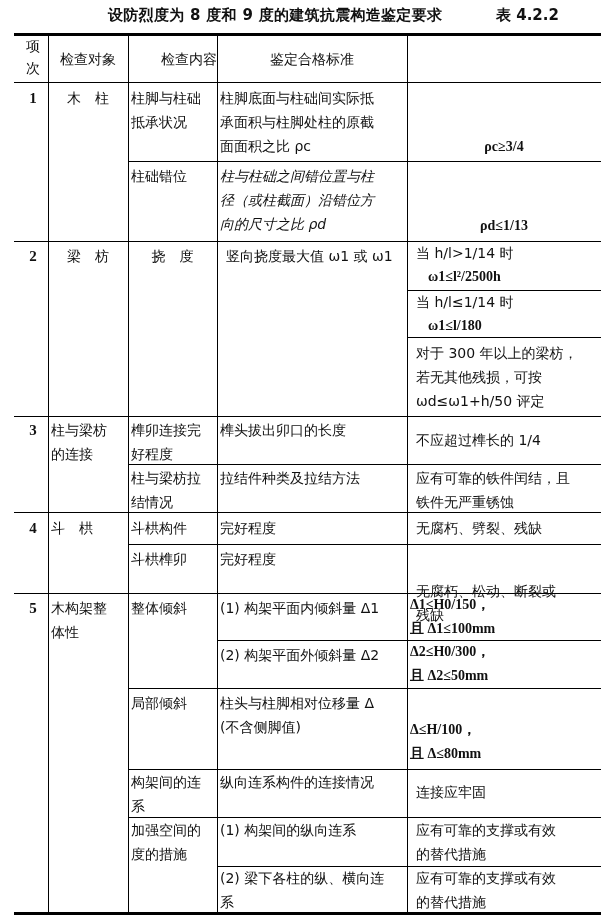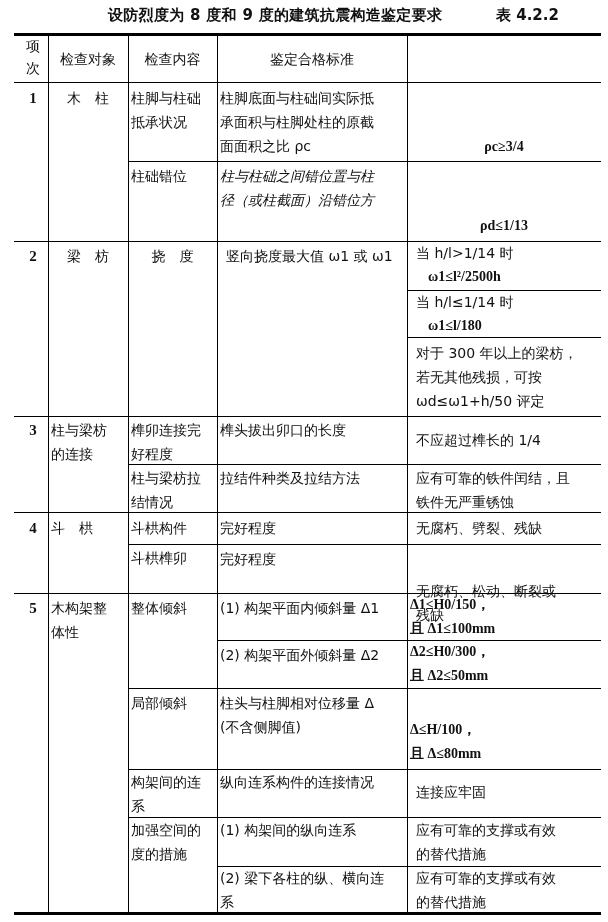--- a/index.html
+++ b/index.html
@@ -48,41 +48,42 @@
 <div class="hline" style="left:128px; top:688px; width:473px;"></div>
 <div class="hline" style="left:128px; top:769px; width:473px;"></div>
 <div class="hline" style="left:128px; top:817px; width:473px;"></div>
 <div class="hline" style="left:217px; top:866px; width:384px;"></div>
 
 <div class="cell hdr" style="left:18px; top:35px; width:30px; text-align:center; line-height:22px;">
   <div>项</div>
   <div>次</div>
 </div>
 <div class="cell hdr" style="left:48px; top:47px; width:80px; text-align:center;">检查对象</div>
-<div class="cell hdr" style="left:128px; top:47px; width:89px; text-align:center;">检查内容</div>
+<div class="cell hdr" style="left:128px; top:47px; width:89px; text-align:right;">检查内容</div>
 <div class="cell hdr" style="left:217px; top:47px; width:190px; text-align:center;">鉴定合格标准</div>
 <div class="cell hdr" style="left:407px; top:47px; width:194px; text-align:center;"></div>
 
 <div class="cell num" style="left:18px; top:86px; width:30px; text-align:center;">1</div>
 <div class="cell" style="left:48px; top:86px; width:80px; text-align:center;">木　柱</div>
 <div class="cell" style="left:131px; top:86px;">
   <div>柱脚与柱础</div>
   <div>抵承状况</div>
 </div>
 <div class="cell" style="left:220px; top:86px;">
   <div>柱脚底面与柱础间实际抵</div>
   <div>承面积与柱脚处柱的原截</div>
   <div>面面积之比 ρc</div>
 </div>
 <div class="cell b" style="left:407px; top:135px; width:194px; text-align:center;">ρc≥3/4</div>
 
 <div class="cell" style="left:131px; top:164px;">柱础错位</div>
 <div class="cell" style="left:220px; top:164px;font-style:italic;">
   <div>柱与柱础之间错位置与柱</div>
   <div>径（或柱截面）沿错位方</div>
+  <div>向的尺寸之比 ρd</div>
 </div>
 <div class="cell b" style="left:407px; top:214px; width:194px; text-align:center;">ρd≤1/13</div>
 
 <div class="cell num" style="left:18px; top:244px; width:30px; text-align:center;">2</div>
 <div class="cell" style="left:48px; top:244px; width:80px; text-align:center;">梁　枋</div>
 <div class="cell" style="left:128px; top:244px; width:89px; text-align:center;">挠　度</div>
 <div class="cell" style="left:226px; top:244px;">竖向挠度最大值 ω1 或 ω1</div>
 <div class="cell" style="left:416px; top:241px;">
   <div>当 h/l&gt;1/14 时</div>
   <div class="b" style="padding-left:12px;">ω1≤l²/2500h</div>
@@ -118,21 +119,21 @@
   <div>应有可靠的铁件闰结，且</div>
   <div>铁件无严重锈蚀</div>
 </div>
 
 <div class="cell num" style="left:18px; top:516px; width:30px; text-align:center;">4</div>
 <div class="cell" style="left:51px; top:516px;">斗　栱</div>
 <div class="cell" style="left:131px; top:516px;">斗栱构件</div>
 <div class="cell" style="left:220px; top:516px;">完好程度</div>
 <div class="cell" style="left:416px; top:516px;">无腐朽、劈裂、残缺</div>
 
-<div class="cell" style="left:131px; top:547px;font-family:Liberation Serif, serif;">斗栱榫卯</div>
+<div class="cell" style="left:131px; top:547px;">斗栱榫卯</div>
 <div class="cell" style="left:220px; top:547px;">完好程度</div>
 <div class="cell" style="left:416px; top:579px;">
   <div>无腐朽、松动、断裂或</div>
   <div>残缺</div>
 </div>
 
 <div class="cell num" style="left:18px; top:596px; width:30px; text-align:center;">5</div>
 <div class="cell" style="left:51px; top:596px;">
   <div>木构架整</div>
   <div>体性</div>

